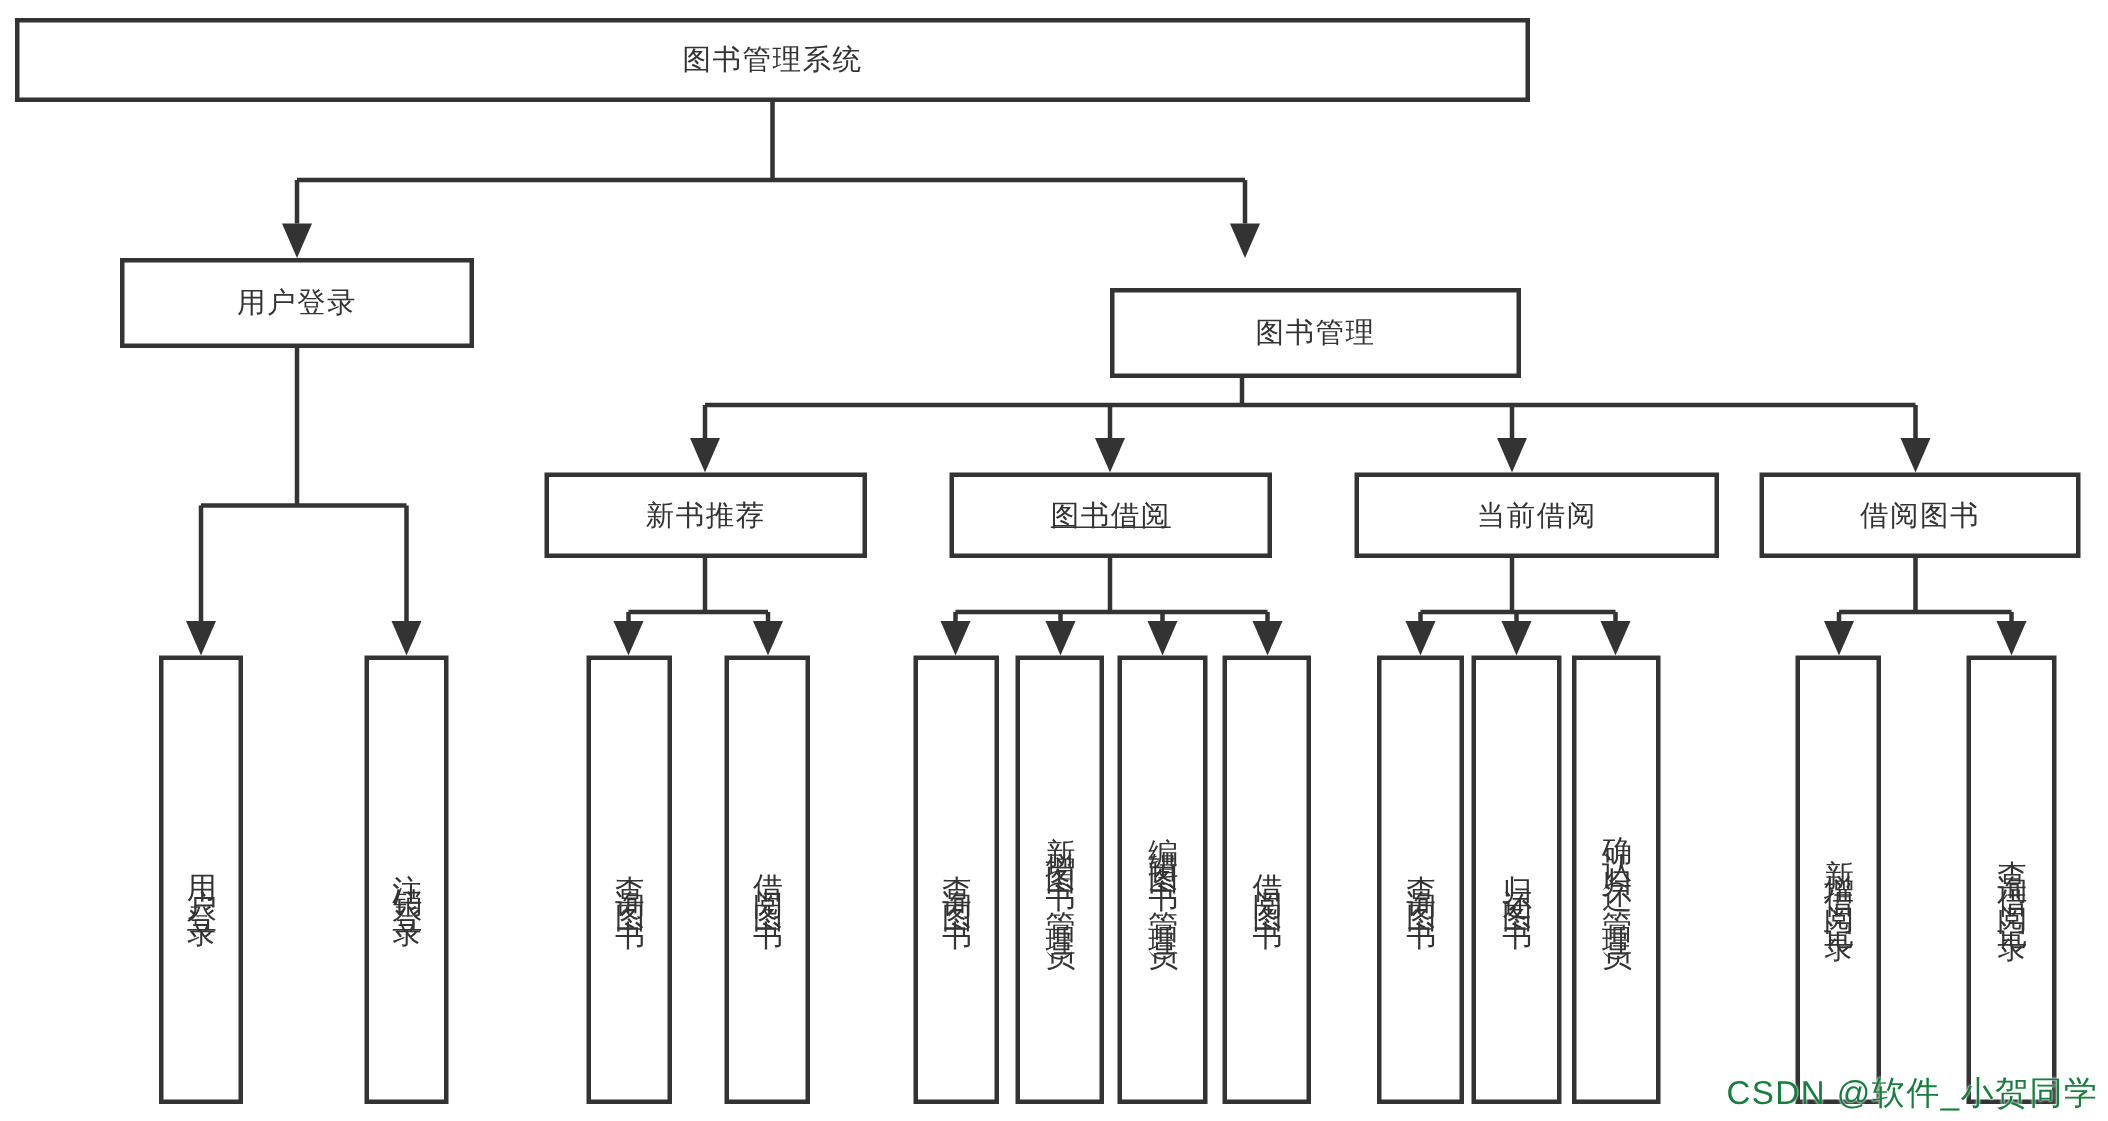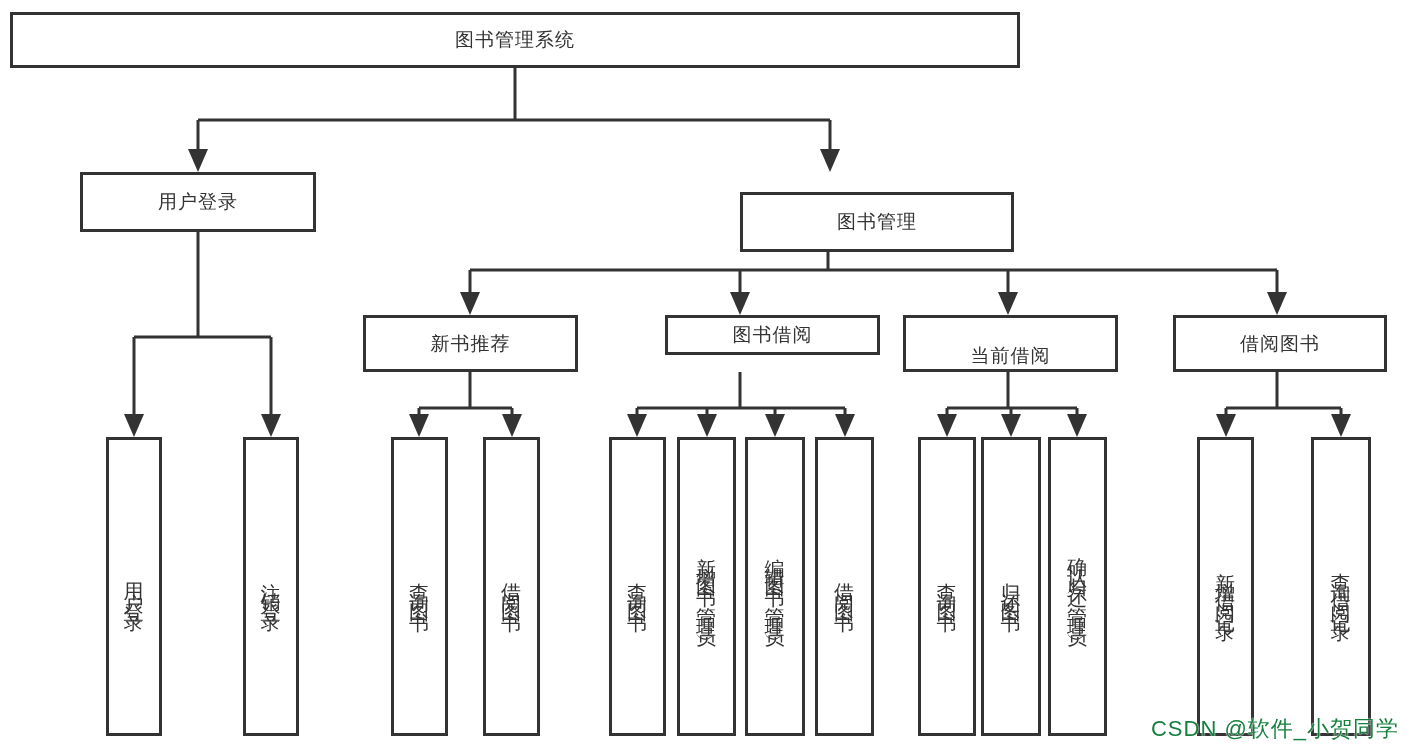--- a/index.html
+++ b/index.html
@@ -46,22 +46,22 @@
     line-height: 1;
     white-space: nowrap;
   }
   
   .n-root      { left: 10px;   top: 12px;  width: 1010px; height: 56px; }
   
   .n-userlogin { left: 80px;   top: 172px; width: 236px;  height: 60px; }
   .n-bookmgmt  { left: 740px;  top: 172px; width: 274px;  height: 60px; margin-top: 20px; }
   
   .n-newbook   { left: 363px;  top: 315px; width: 215px;  height: 57px; }
-  .n-borrow    { left: 665px;  top: 315px; width: 215px;  height: 40px; }
-  .n-current   { left: 903px;  top: 315px; width: 215px;  height: 57px; align-items: flex-end; }
+  .n-borrow    { left: 633px;  top: 315px; width: 215px;  height: 57px; text-decoration: underline; }
+  .n-current   { left: 903px;  top: 315px; width: 243px;  height: 57px; }
   .n-record    { left: 1173px; top: 315px; width: 214px;  height: 57px; }
   
   .vnode       { top: 437px;  height: 299px; }
   .n-login     { left: 106px;  width: 56px; }
   .n-logout    { left: 243px;  width: 56px; }
   .n-nb-query  { left: 391px;  width: 57px; }
   .n-nb-borrow { left: 483px;  width: 57px; }
   .n-bw-query  { left: 609px;  width: 57px; }
   .n-bw-add    { left: 677px;  width: 59px; }
   .n-bw-edit   { left: 745px;  width: 60px; }

